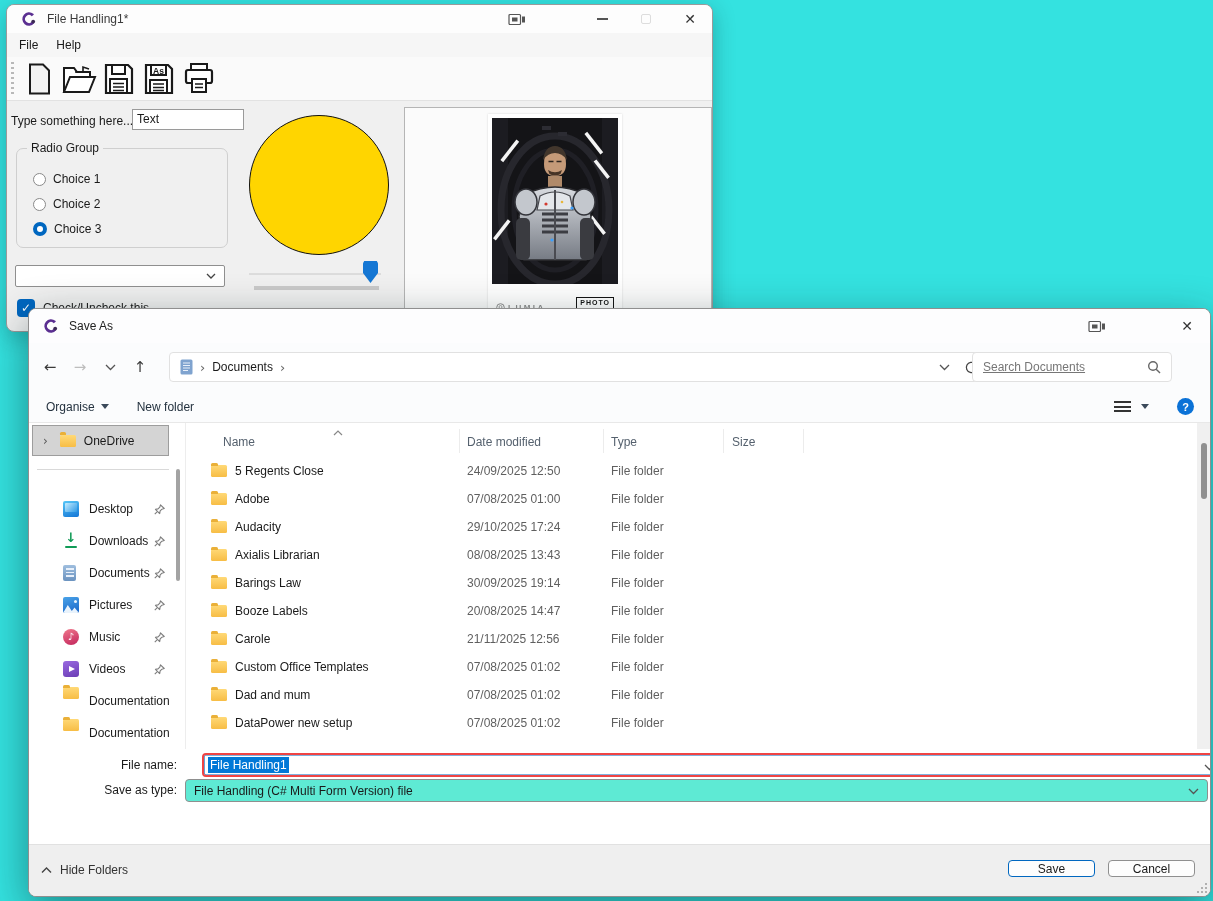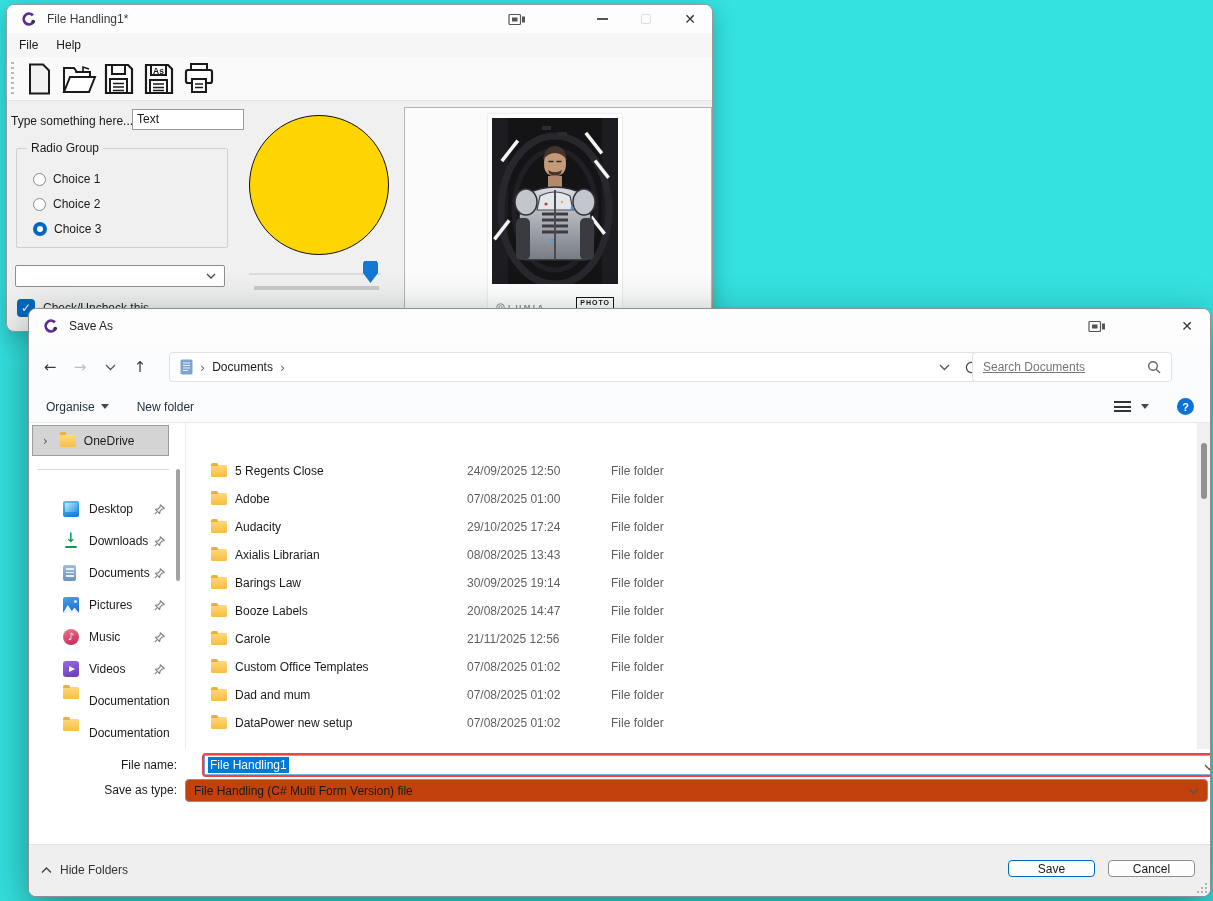--- a/index.html
+++ b/index.html
@@ -27,21 +27,21 @@
   .mw-menubar { position:absolute; left:0; top:28px; right:0; height:24px; background:#f6f6f6; display:flex; align-items:center; gap:18px; padding-left:12px; }
   .menu-item { color:#1a1a1a; }
   .mw-toolbar { position:absolute; left:0; top:52px; right:0; height:44px; background:#fafafa; border-bottom:1px solid #e2e2e2; display:flex; align-items:center; }
   .grip { width:3px; height:34px; margin-left:4px; margin-right:5px;
     background:repeating-linear-gradient(180deg,#b9b9b9 0 2px,transparent 2px 5px); }
   .tool-btn { width:40px; height:40px; display:flex; align-items:center; justify-content:center; }
 
   
   .field-label { position:absolute; left:4px; top:109px; color:#1a1a1a; }
   .textbox { position:absolute; left:125px; top:104px; width:112px; height:21px; background:#fff; border:1px solid #9a9a9a; padding:2px 4px; color:#1a1a1a; }
-  .groupbox { position:absolute; left:9px; top:143px; width:212px; height:100px; border:1px solid #cfcfcf; border-radius:2px; }
+  .groupbox { position:absolute; left:9px; top:143px; width:212px; height:100px; border:1px solid #cfcfcf; border-radius:7px; }
   .groupbox-label { position:absolute; left:10px; top:-8px; background:#f0f0f0; padding:0 4px; color:#1a1a1a; }
   .radio-row { position:absolute; left:16px; display:flex; align-items:center; gap:7px; height:16px; }
   .radio-circle { width:13px; height:13px; border:1px solid #8a8a8a; border-radius:50%; background:#fff; }
   .radio-row.checked .radio-circle { width:14px; height:14px; border:4.2px solid #0067C0; }
   .combobox { position:absolute; left:8px; top:260px; width:210px; height:22px; background:#fff; border:1px solid #8f8f8f; border-radius:2px; }
   .combo-chev { position:absolute; right:8px; top:7px; }
   .checkbox-row { position:absolute; left:10px; top:294px; display:flex; align-items:center; gap:8px; }
   .checkbox-box { width:18px; height:18px; background:#0067C0; border-radius:4px; color:#fff; font-size:12px; display:flex; align-items:center; justify-content:center; font-family:"DejaVu Sans",sans-serif; }
   .yellow-circle { position:absolute; left:242px; top:110px; width:140px; height:140px; border-radius:50%; background:#FFD500; border:1.5px solid #111; }
   .slider-track { position:absolute; left:242px; top:268px; width:132px; height:2px; background:#dcdcdc; }
@@ -125,21 +125,21 @@
   .lr-type { position:absolute; left:424px; top:7px; color:#5f5f5f; }
   .lr-size { position:absolute; left:545px; top:7px; color:#5f5f5f; }
   .list-scroll-gutter { position:absolute; right:0; top:0; width:15px; height:326px; background:#f0f0f0; }
   .list-scroll-thumb { position:absolute; left:4px; top:20px; width:6px; height:56px; background:#909090; border-radius:3px; }
 
   
   .name-panel { position:absolute; left:0; top:440px; width:1183px; height:95px; background:#fff; }
   .fn-label { position:absolute; left:0; width:148px; text-align:right; color:#1a1a1a; }
   .fn-input { position:absolute; left:173px; top:4px; width:1023px; height:24px; background:#fff; border:2px solid #ef4444; box-shadow:inset 0 0 0 .6px #0067C0; border-radius:4px; display:flex; align-items:center; padding:0 22px 0 4px; }
   .fn-selected { background:#0078D7; color:#fff; padding:1px 2px; }
-  .ft-select { position:absolute; left:156px; top:30px; width:1023px; height:23px; background:#c2410c; border:1px solid #8f8f8f; border-radius:4px; display:flex; align-items:center; padding:0 22px 0 8px; }
+  .ft-select { position:absolute; left:156px; top:30px; width:1023px; height:23px; background:#5eead4; border:1px solid #8f8f8f; border-radius:4px; display:flex; align-items:center; padding:0 22px 0 8px; }
   .sel-chev { position:absolute; right:8px; top:8px; }
 
   
   .dlg-footer { position:absolute; left:0; top:535px; width:1183px; height:54px; background:#efefef; border-top:1px solid #e1e1e1; }
   .hide-folders { position:absolute; left:12px; top:18px; display:flex; align-items:center; gap:8px; color:#333; }
   .btn { position:absolute; top:15px; width:87px; height:17px; background:#fdfdfd; border-radius:4px; display:flex; align-items:center; justify-content:center; color:#1a1a1a; }
   .btn-save { left:979px; border:1px solid #0067C0; }
   .btn-cancel { left:1079px; border:1px solid #8f8f8f; }
   .resize-grip { position:absolute; right:4px; bottom:4px; }
 </style>
@@ -447,20 +447,35 @@
         <div class="side-item">
           <span class="sic" style="top:2px;"><span class="fic"></span></span>
           <span class="side-label">Documentation</span>
         </div>
         <div class="side-item">
           <span class="sic" style="top:2px;"><span class="fic"></span></span>
           <span class="side-label">Documentation</span>
         </div>
       </div>
 
+      <div class="list-header">
+        <span class="lh-sort">
+          <svg width="10" height="6" viewBox="0 0 10 6">
+              <polyline points="1,5 5,1 9,5" fill="none" stroke="#888" stroke-width="1.2"></polyline>
+            </svg>
+        </span>
+        <span class="lh-name">Name</span>
+        <span class="lh-date">Date modified</span>
+        <span class="lh-type">Type</span>
+        <span class="lh-size">Size</span>
+        <span class="lh-div" style="left:272px;"></span>
+        <span class="lh-div" style="left:416px;"></span>
+        <span class="lh-div" style="left:536px;"></span>
+        <span class="lh-div" style="left:616px;"></span>
+      </div>
 
       <div class="list-rows">
 
           <div class="list-row">
             <span class="fic"></span>
             <span class="lr-name">5 Regents Close</span>
             <span class="lr-date">24/09/2025 12:50</span>
             <span class="lr-type">File folder</span>
             <span class="lr-size"></span>
           </div>

